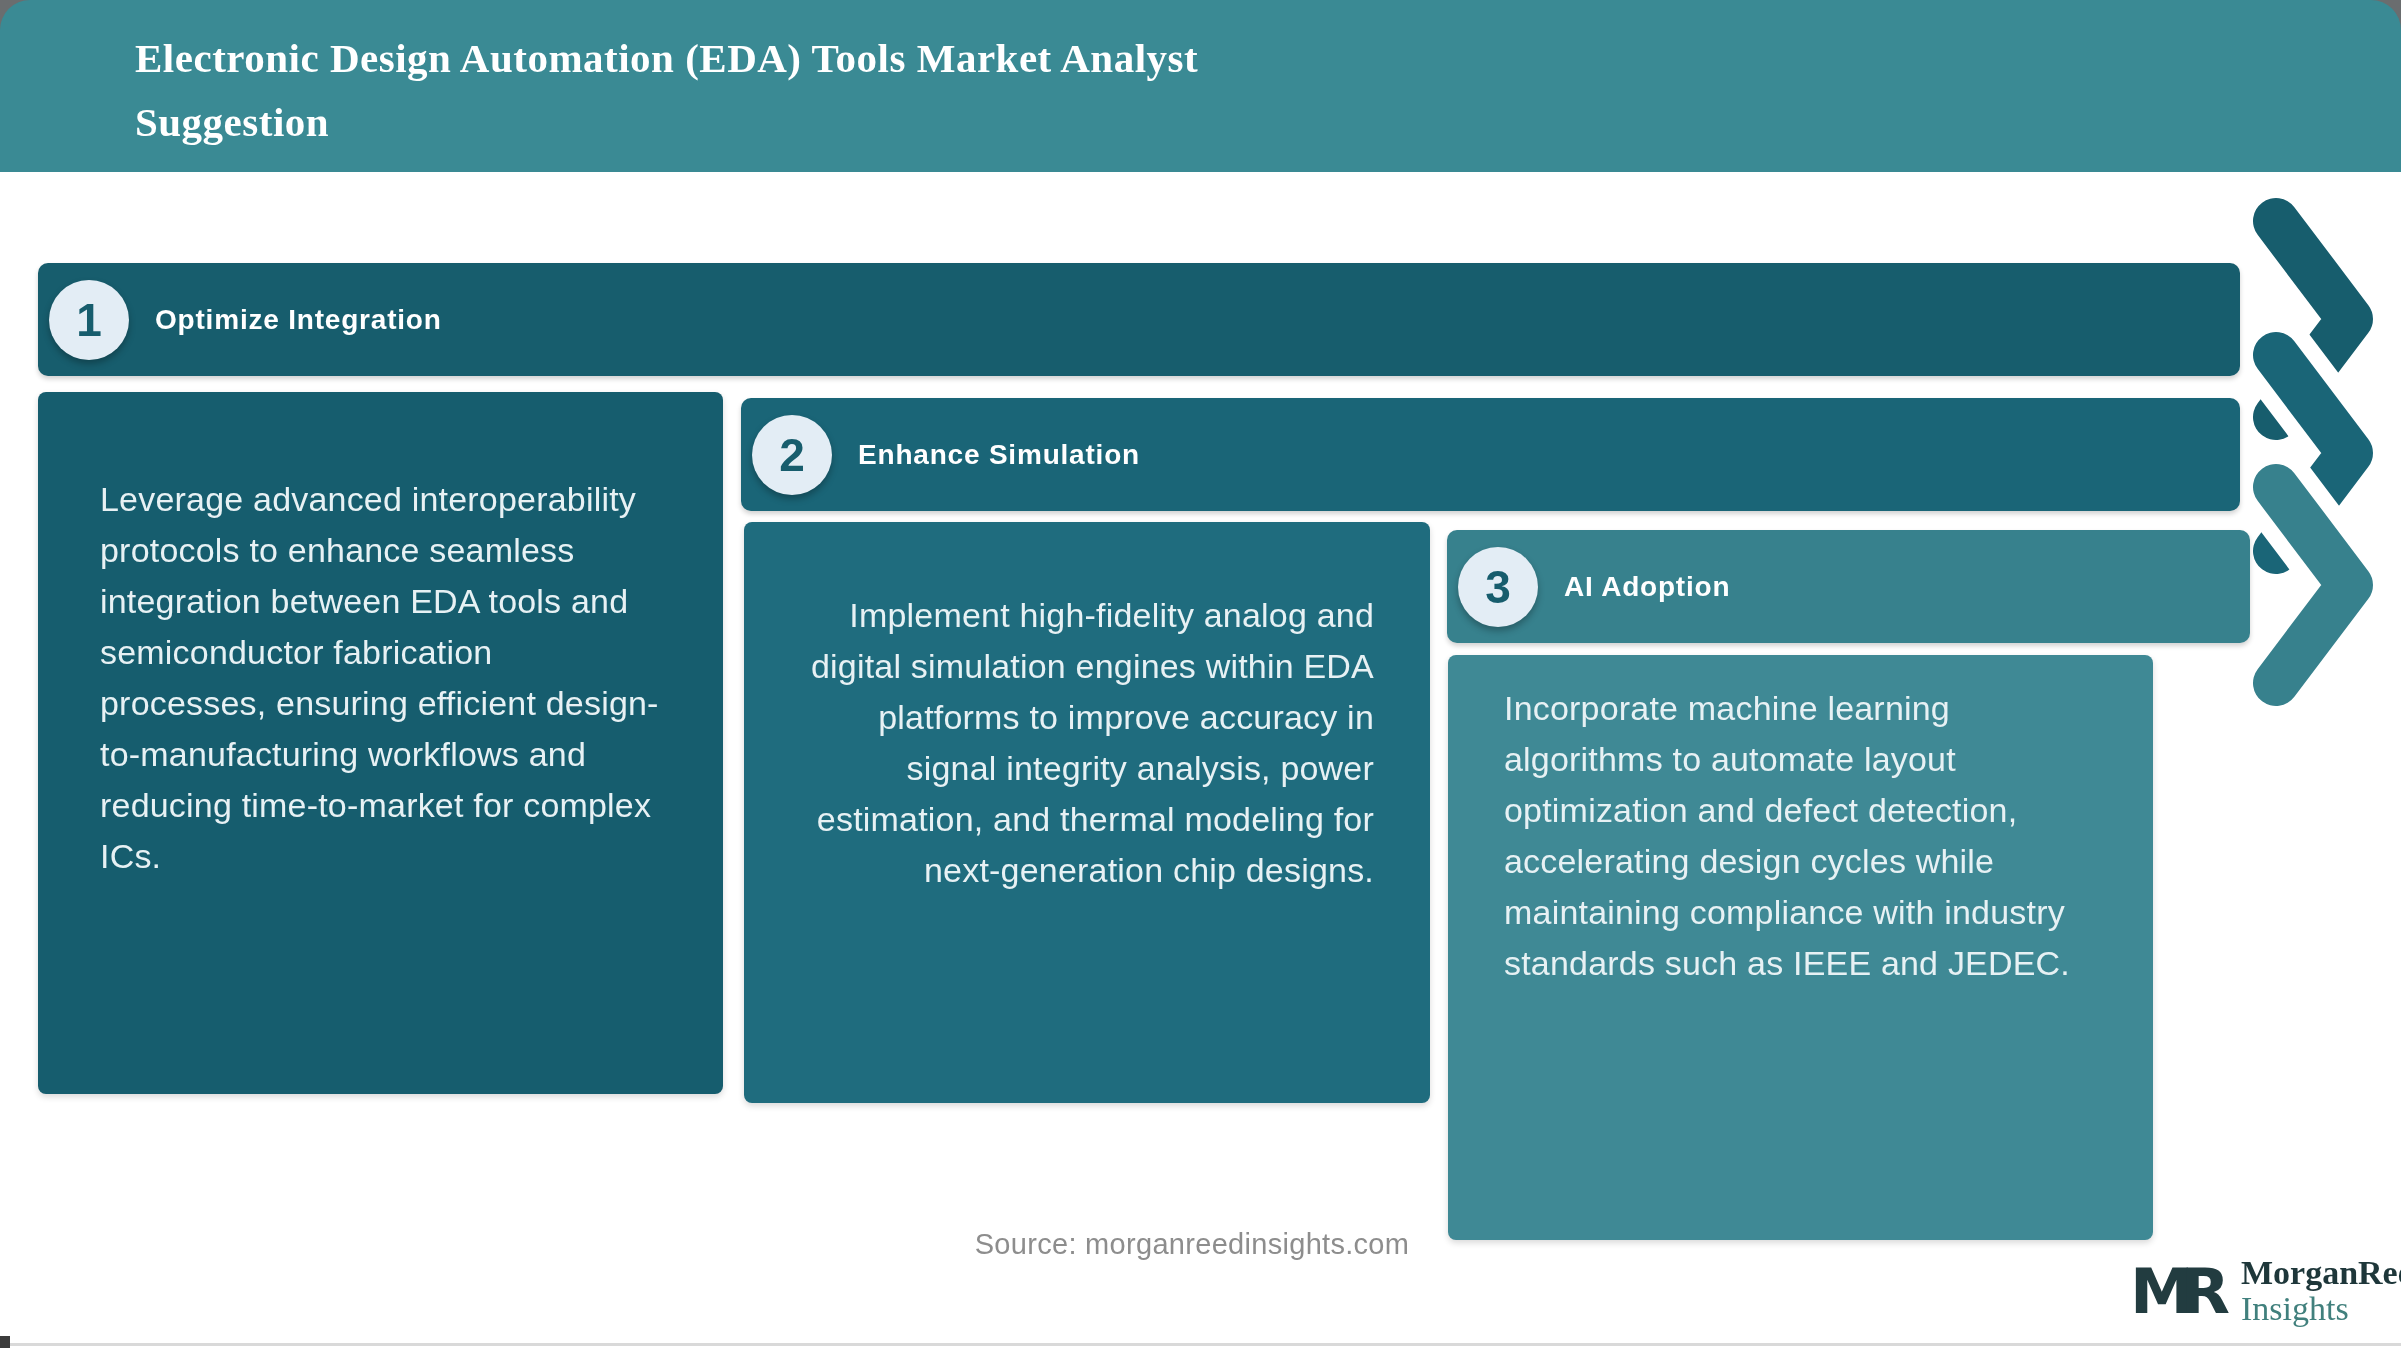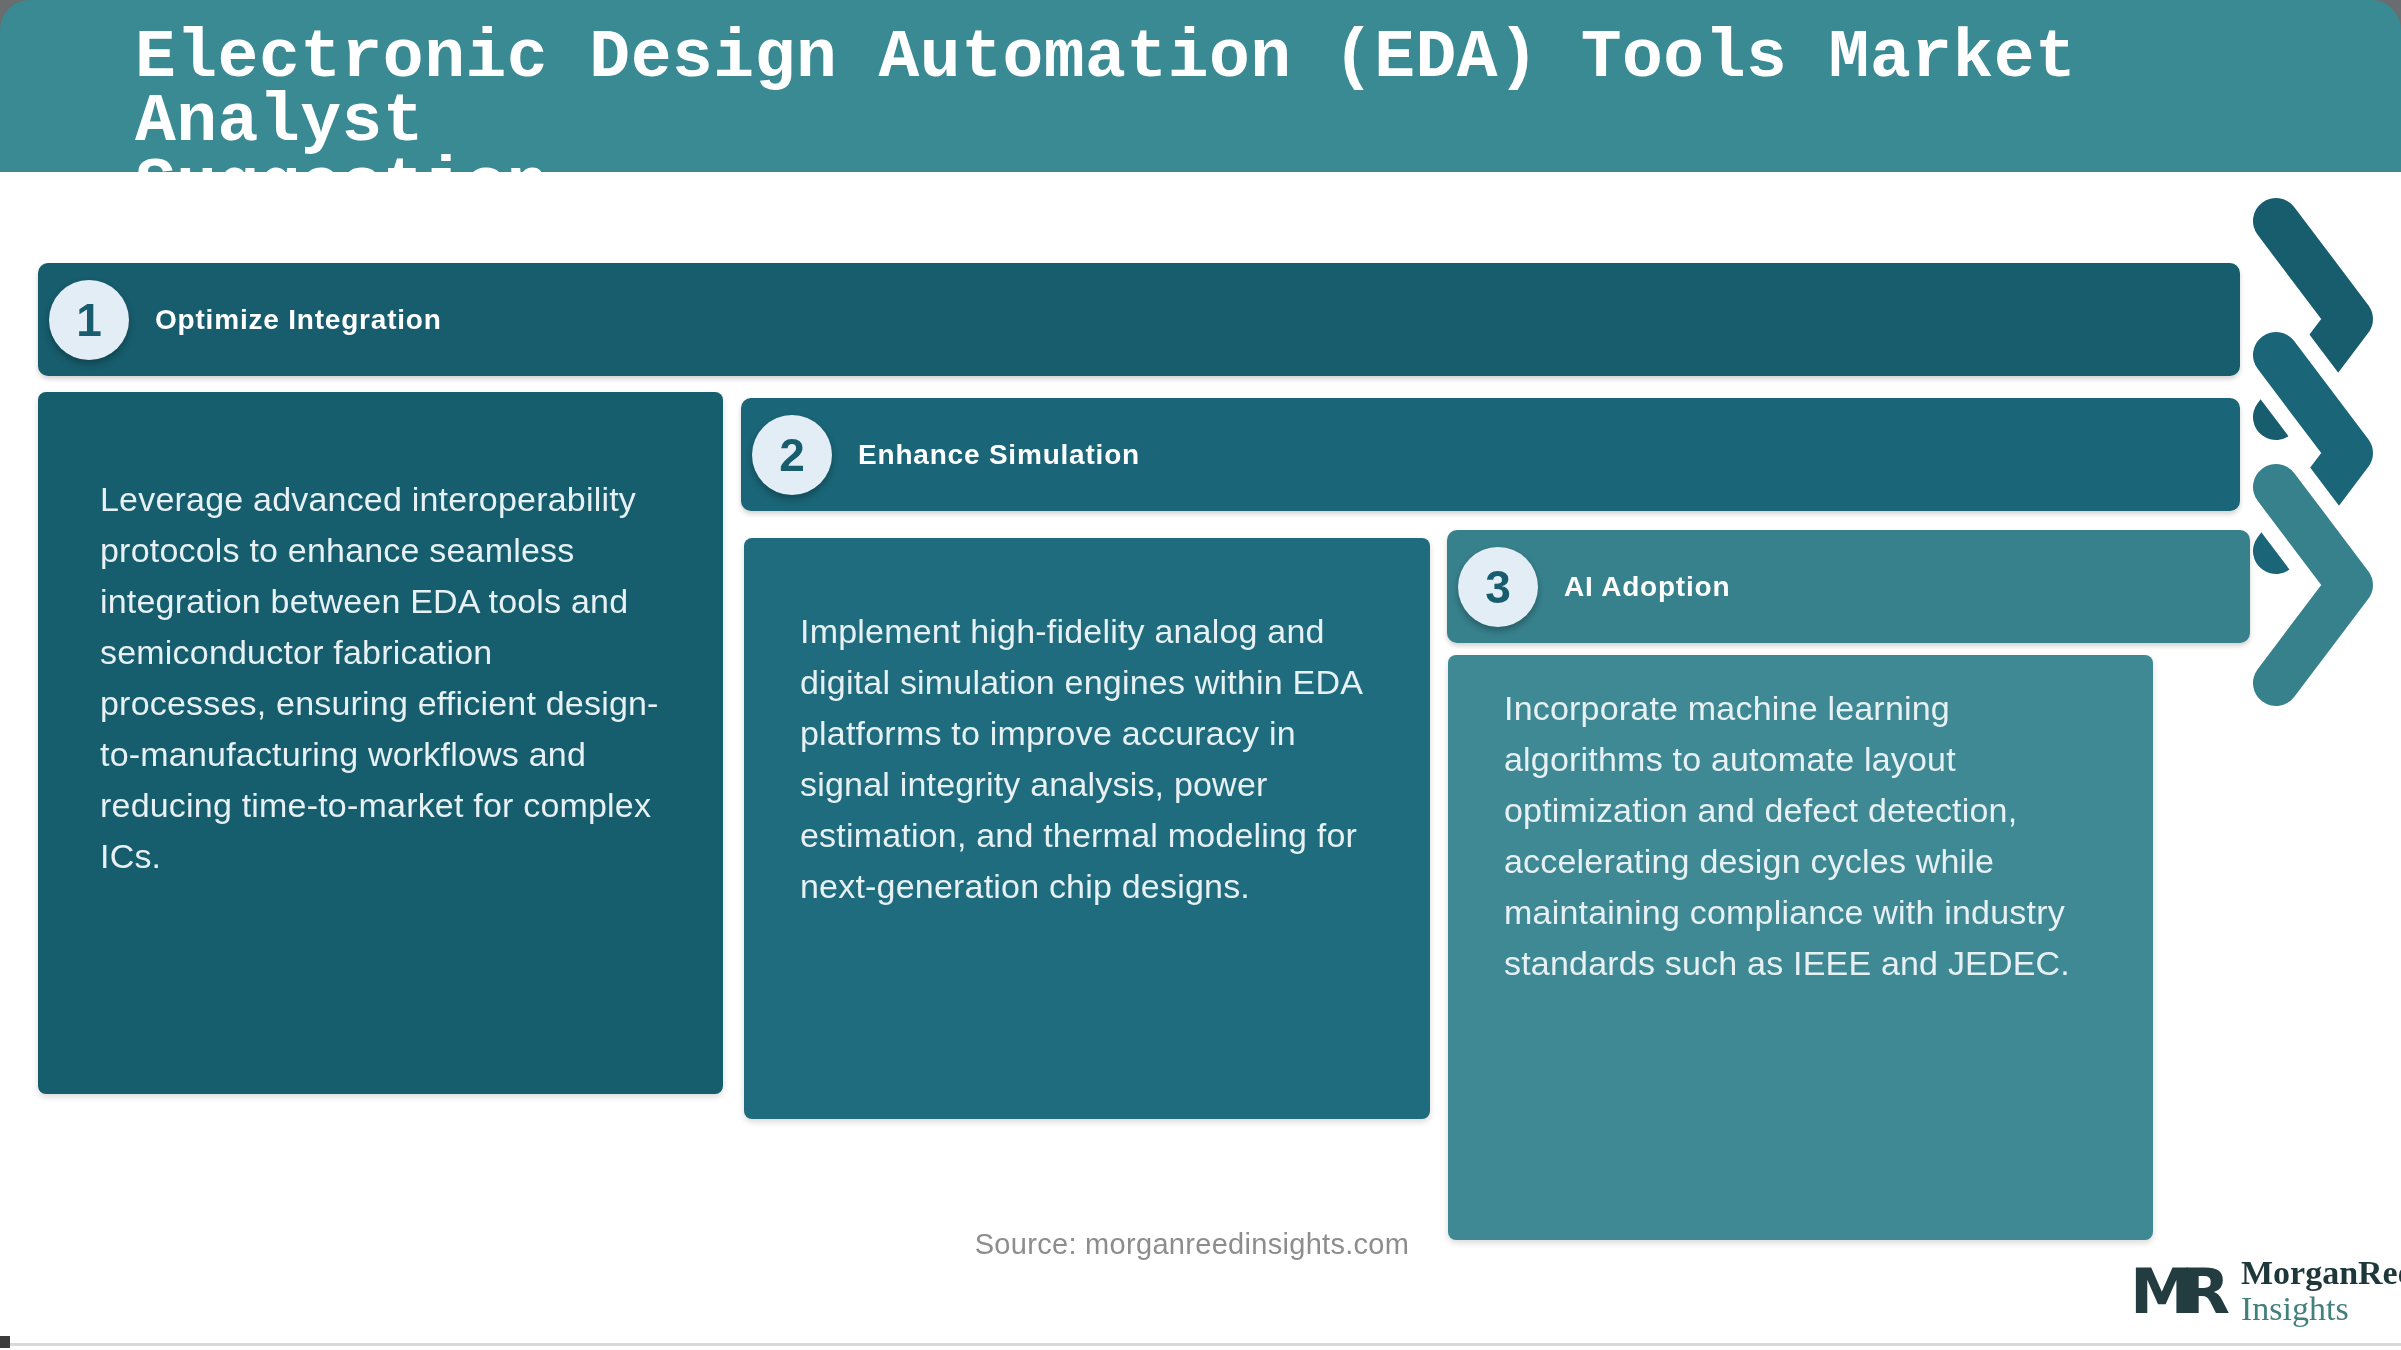--- a/index.html
+++ b/index.html
@@ -8,22 +8,22 @@
     overflow:hidden;font-family:"Liberation Sans",sans-serif;
   }
   
   .corner-bg{position:absolute;top:0;left:0;right:0;height:56px;background:#6a6d6f;}
   header.masthead{
     position:absolute;top:0;left:0;width:2401px;height:172px;
     background:#3a8a94;border-radius:30px 30px 0 0;
   }
   .title-wrap{position:absolute;left:135px;top:26px;}
   .title-line{
-    display:block;color:#ffffff;font-weight:700;font-size:68px;line-height:64px;
-    font-family:Liberation Mono, monospace;letter-spacing:0.5px;
+    display:block;color:#ffffff;font-weight:700;font-size:41px;line-height:64px;
+    font-family:Liberation Serif, serif;letter-spacing:0.5px;
   }
 
   .step{position:absolute;inset:0;pointer-events:none;}
   .bar{
     position:absolute;height:113px;border-radius:10px;background:var(--bar);
     display:flex;align-items:center;z-index:4;
     box-shadow:0 3px 5px rgba(0,0,0,0.18);
   }
   .badge{
     width:80px;height:80px;border-radius:50%;background:#e3edf5;
@@ -48,21 +48,21 @@
     margin:0;color:#e7f1f4;font-size:34px;line-height:51px;font-weight:400;
     letter-spacing:0.2px;
   }
 
   
   .s1 .bar{left:38px;top:263px;width:2202px;}
   .s1 .head{top:169px;z-index:1;}
   .s1 .box{left:38px;top:392px;width:685px;height:702px;padding:82px 62px;box-sizing:border-box;}
   .s2 .bar{left:741px;top:398px;width:1499px;}
   .s2 .head{top:303px;z-index:2;}
-  .s2 .box{left:744px;top:538px;width:686px;height:581px;padding:68px 56px;box-sizing:border-box;}
+  .s2 .box{left:744px;top:522px;width:686px;height:581px;padding:68px 56px;box-sizing:border-box;text-align:right;}
   .s3 .bar{left:1447px;top:530px;width:803px;}
   .s3 .head{top:435px;z-index:3;}
   .s3 .box{left:1448px;top:655px;width:705px;height:585px;padding:28px 56px;box-sizing:border-box;}
 
   .source{
     position:absolute;left:0;top:1228px;width:2384px;text-align:center;
     color:#8d8d8d;font-size:29px;letter-spacing:0.3px;margin:0;
   }
 
   .logo{position:absolute;left:2130px;top:1256px;display:flex;align-items:center;z-index:5;}

